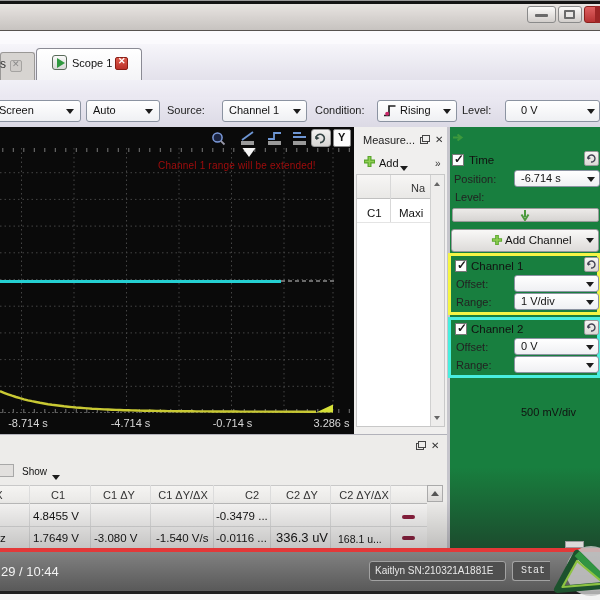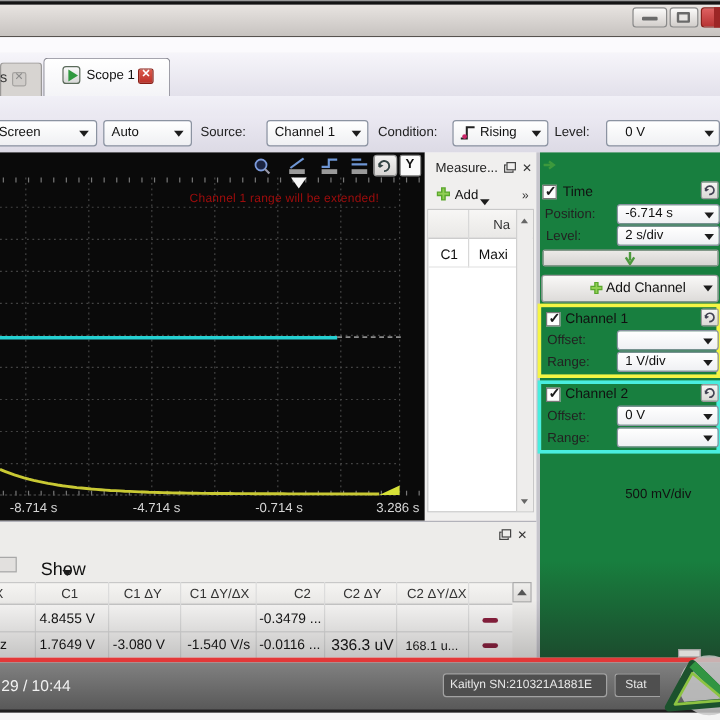--- a/index.html
+++ b/index.html
@@ -229,21 +229,21 @@
   <div style="left:80px;top:289px;width:0;height:0;border-left:3.5px solid transparent;border-right:3.5px solid transparent;border-top:4px solid #666;"></div>
 </div>
 
 <div style="left:447px;top:127px;width:3px;height:421px;background:#c6c5cc;"></div>
 
 <div id="bot" style="left:0;top:434px;width:447px;height:114px;background:#edecea;border-top:1px solid #b2b2ba;">
   <div style="left:416px;top:8px;width:8px;height:7px;border:1px solid #444;"></div>
   <div style="left:418px;top:6px;width:8px;height:7px;border:1px solid #444;background:#edecea;"></div>
   <div style="left:431px;top:5px;font-size:10px;color:#333;">✕</div>
   <div style="left:-6px;top:29px;width:20px;height:13px;background:#e2e0de;border:1px solid #a8a8a8;"></div>
-  <div style="left:34px;top:31px;font-size:15px;color:#111;">Show</div>
+  <div style="left:22px;top:31px;font-size:10px;color:#111;">Show</div>
   <div class="dar" style="left:52px;top:40px;"></div>
 
   <div style="left:0;top:50px;width:427px;height:64px;background:#f5f4f3;"></div>
   <div style="left:0;top:50px;width:427px;height:19px;background:linear-gradient(#f5f4f2,#e9e8e6);border-top:1px solid #c8c8c8;border-bottom:1px solid #b8b8b8;"></div>
   <div class="lbl" style="left:-12px;top:54px;width:24px;color:#333;">ΔX</div>
   <div class="lbl" style="left:38px;top:54px;width:40px;text-align:center;color:#333;">C1</div>
   <div class="lbl" style="left:94px;top:54px;width:50px;text-align:center;color:#333;">C1 ΔY</div>
   <div class="lbl" style="left:148px;top:54px;width:70px;text-align:center;color:#333;">C1 ΔY/ΔX</div>
   <div class="lbl" style="left:232px;top:54px;width:40px;text-align:center;color:#333;">C2</div>
   <div class="lbl" style="left:277px;top:54px;width:50px;text-align:center;color:#333;">C2 ΔY</div>
@@ -284,24 +284,20 @@
   <svg style="left:136px;top:26px;" width="11" height="11" viewBox="0 0 11 11">
     <path d="M2 6 A3.5 3.5 0 1 1 5 9" stroke="#445" stroke-width="1.4" fill="none"></path>
     <path d="M1 3.4 L2.2 6.8 L5 5 Z" fill="#445"></path>
   </svg>
   <div class="lbl" style="left:4px;top:46px;text-align:right;">Position:</div>
   <div class="dd" style="left:64px;top:43px;width:86px;height:17px;">
         <div class="tx" style="top:1px;">-6.714 s</div>
         <div class="dar" style="right:4px;top:6px;"></div>
       </div>
   <div class="lbl" style="left:5px;top:64px;">Level:</div>
-  <div class="dd" style="left:64px;top:61px;width:86px;height:17px;">
-        <div class="tx" style="top:1px;">2 s/div</div>
-        <div class="dar" style="right:4px;top:6px;"></div>
-      </div>
 
   <div style="left:2px;top:81px;width:147px;height:14px;background:linear-gradient(#eceae8,#d6d4d2);border:1px solid #9a9a9a;border-radius:2px;"></div>
   <svg style="left:70px;top:83px;" width="10" height="11" viewBox="0 0 10 11">
     <path d="M5 0 L5 7 M1.5 4.5 L5 10 L8.5 4.5" stroke="#4a9a3a" stroke-width="2" fill="none"></path>
   </svg>
 
   <div style="left:1px;top:102px;width:148px;height:23px;background:linear-gradient(#f9f8f7,#dddbd9);border:1px solid #98989a;border-radius:3px;"></div>
   <svg style="left:41px;top:107px;" width="12" height="12" viewBox="0 0 13 13">
     <path d="M6.5 1 L6.5 12 M1 6.5 L12 6.5" stroke="#58a828" stroke-width="4"></path>
     <path d="M6.5 2 L6.5 11 M2 6.5 L11 6.5" stroke="#8ed050" stroke-width="1.6"></path>
@@ -354,21 +350,21 @@
 <div style="left:565px;top:541px;width:19px;height:7px;background:#dcdad8;border:1px solid #9a9a9a;"></div>
 <div id="vid" style="left:0;top:548px;width:600px;height:52px;">
   <div style="left:0;top:0;width:600px;height:3.5px;background:#e93636;"></div>
   <div style="left:0;top:3.5px;width:600px;height:39px;background:linear-gradient(#818181,#595959);"></div>
   <div style="left:0;top:42.5px;width:600px;height:3.5px;background:#1d1d1d;"></div>
   <div style="left:0;top:46px;width:600px;height:6px;background:#f4f4f4;"></div>
   <div style="left:1px;top:16px;font-size:13px;color:#f2f2f2;white-space:nowrap;">29 / 10:44</div>
   <div style="left:369px;top:13px;width:137px;height:20px;background:#4f4f4f;border:1px solid #a2a2a2;border-radius:3px;"></div>
   <div style="left:375px;top:17px;font-size:10px;color:#e8e8e8;white-space:nowrap;">Kaitlyn SN:210321A1881E</div>
   <div style="left:512px;top:13px;width:38px;height:20px;background:#4f4f4f;border:1px solid #a2a2a2;border-radius:3px 0 0 3px;border-right:none;overflow:hidden;"></div>
-  <div style="left:521px;top:17px;font-size:10px;color:#e8e8e8;">Stat</div>
+  <div style="left:521px;top:17px;font-size:10px;color:#e8e8e8;font-family:Liberation Mono, monospace;">Stat</div>
 
   <svg style="left:540px;top:-4px;" width="60" height="56" viewBox="0 0 60 56">
     <circle cx="51" cy="27" r="25" fill="#c5c5c5" opacity="0.85"></circle>
     <path d="M37 9.5 L17.5 45.5 L69 41 Z" fill="none" stroke="#1a532c" stroke-width="7" stroke-linejoin="round"></path>
     <path d="M37 9.5 L69 41" stroke="#2e9640" stroke-width="7"></path>
     <path d="M37 17 L22.5 43 L64 39.5 Z" fill="none" stroke="#8cc43e" stroke-width="2.2" stroke-linejoin="round"></path>
   </svg>
 </div>
 
 </div>

